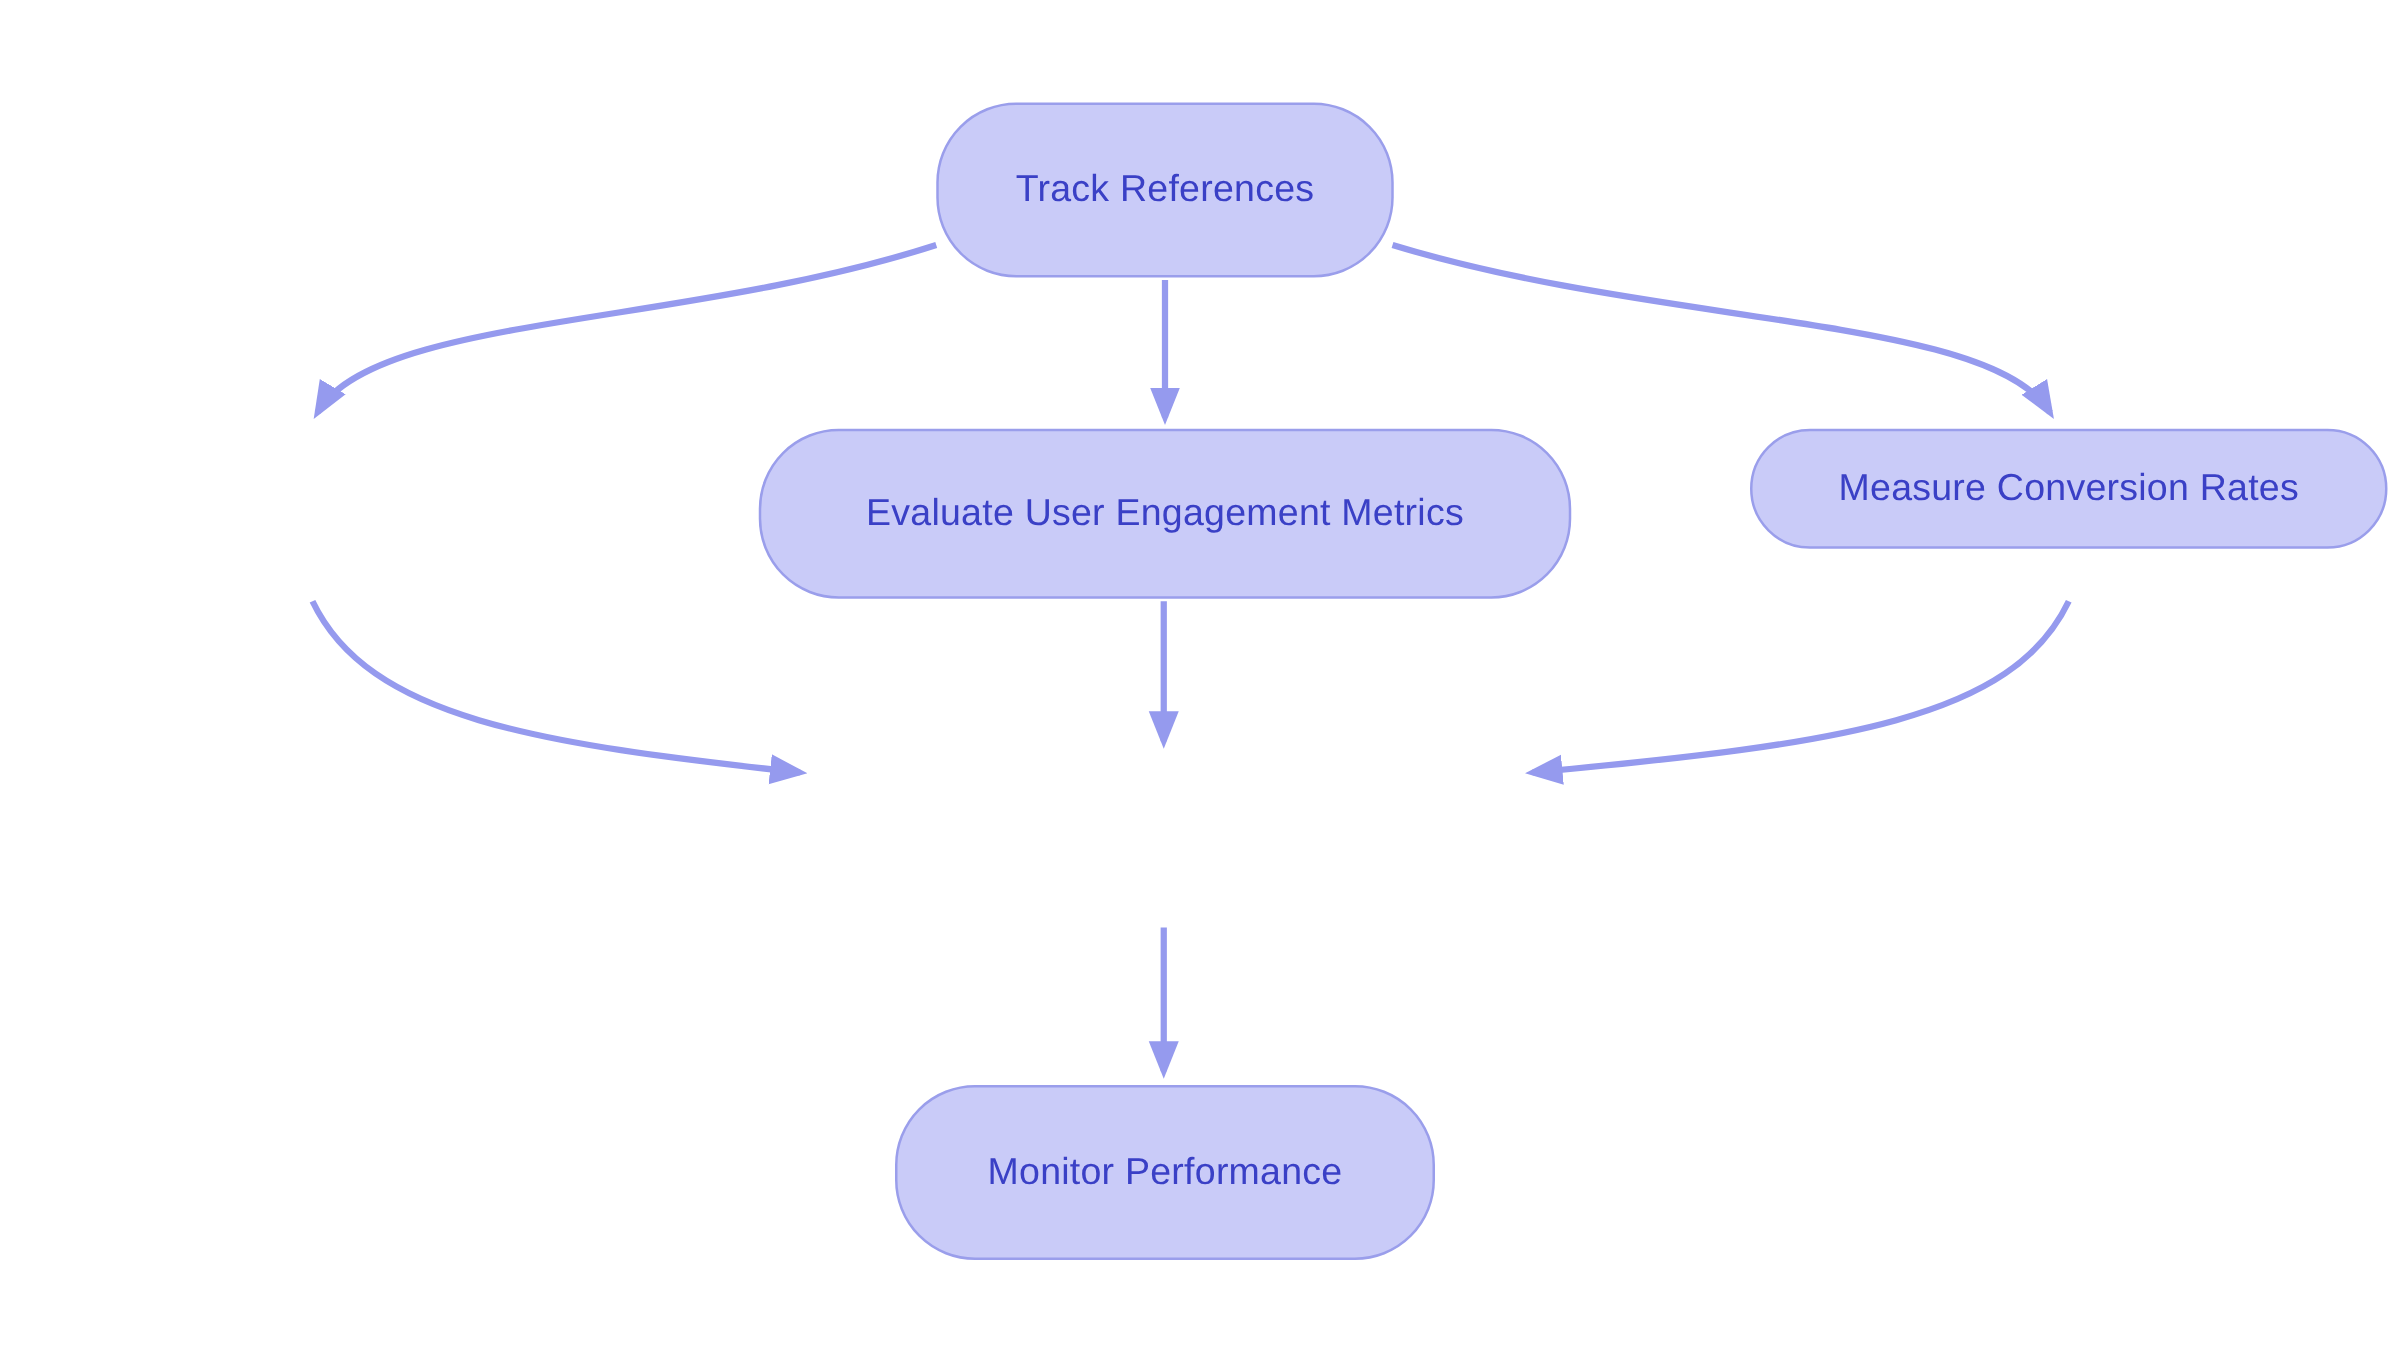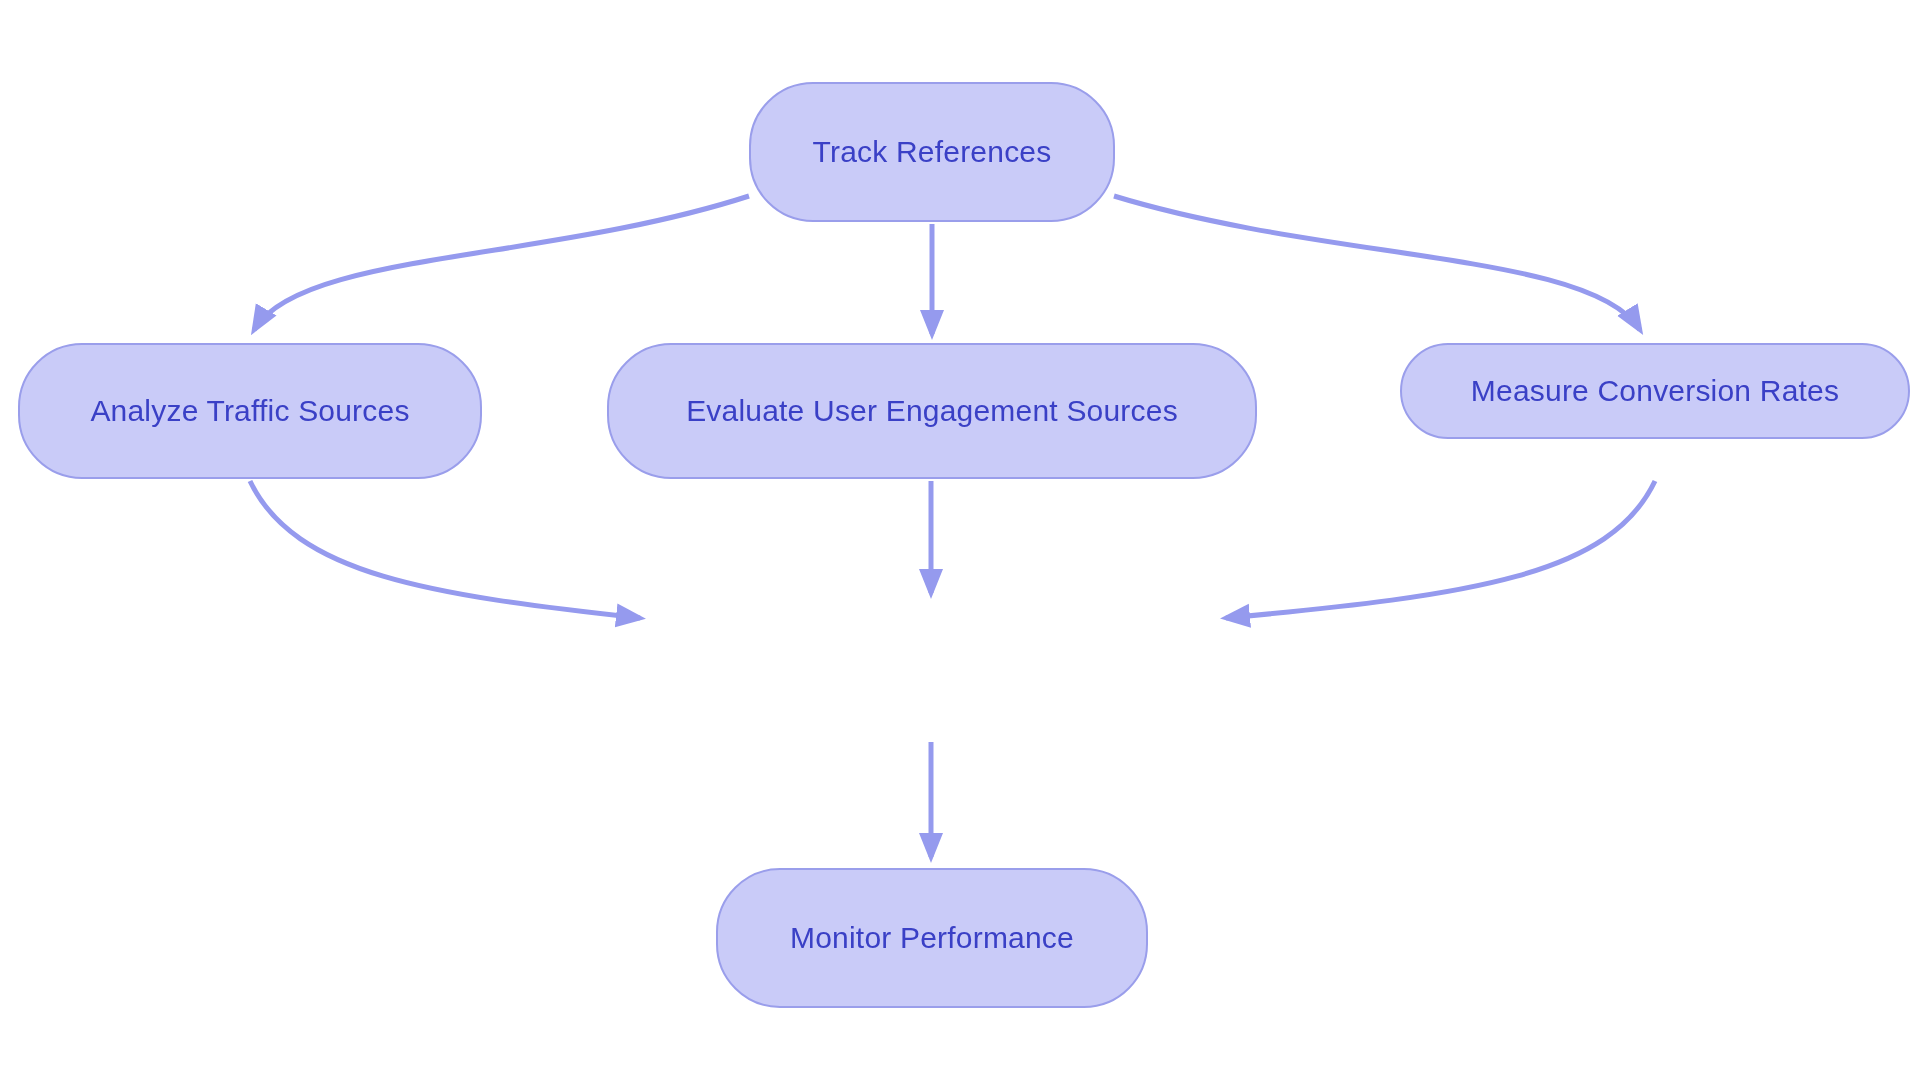--- a/index.html
+++ b/index.html
@@ -75,26 +75,23 @@
     <path class="edge" marker-end="url(#arrow)" d="M 250 481 C 295 575, 430 595, 640 618"></path>
     <path class="edge" marker-end="url(#arrow)" d="M 931 481 L 931 593"></path>
     <path class="edge" marker-end="url(#arrow)" d="M 1655 481 C 1610 575, 1475 595, 1226 618"></path>
     <path class="edge" marker-end="url(#arrow)" d="M 931 742 L 931 857"></path>
   </svg>
 
   <div class="node" id="node-track">
     <span class="label">Track References</span>
   </div>
 
-  <div class="node" id="node-analyze">
-    <span class="label">Analyze Traffic Sources</span>
-  </div>
 
   <div class="node" id="node-evaluate">
-    <span class="label">Evaluate User Engagement Sources</span>
+    <span class="label">Evaluate User Engagement Metrics</span>
   </div>
 
   <div class="node" id="node-measure">
     <span class="label">Measure Conversion Rates</span>
   </div>
 
 
   <div class="node" id="node-monitor">
     <span class="label">Monitor Performance</span>
   </div>

